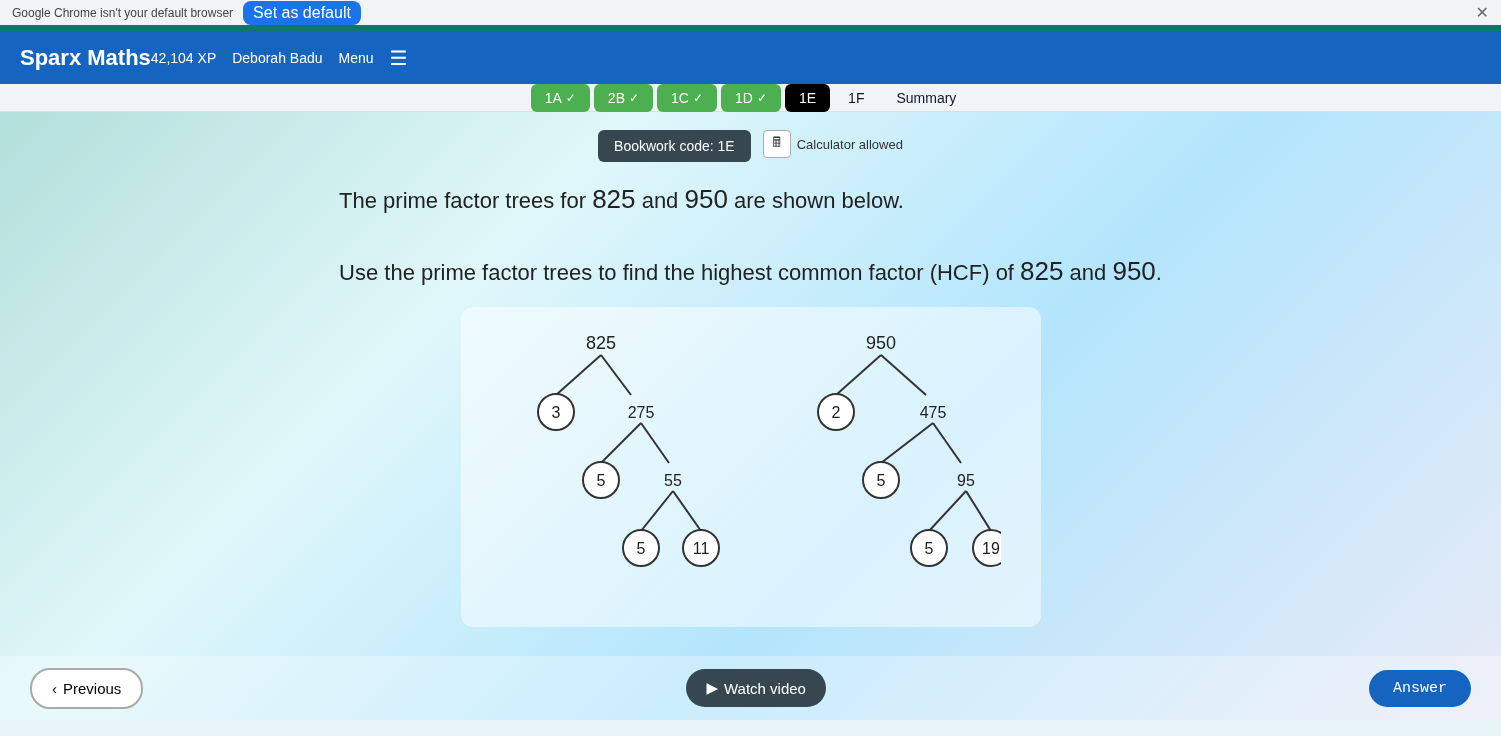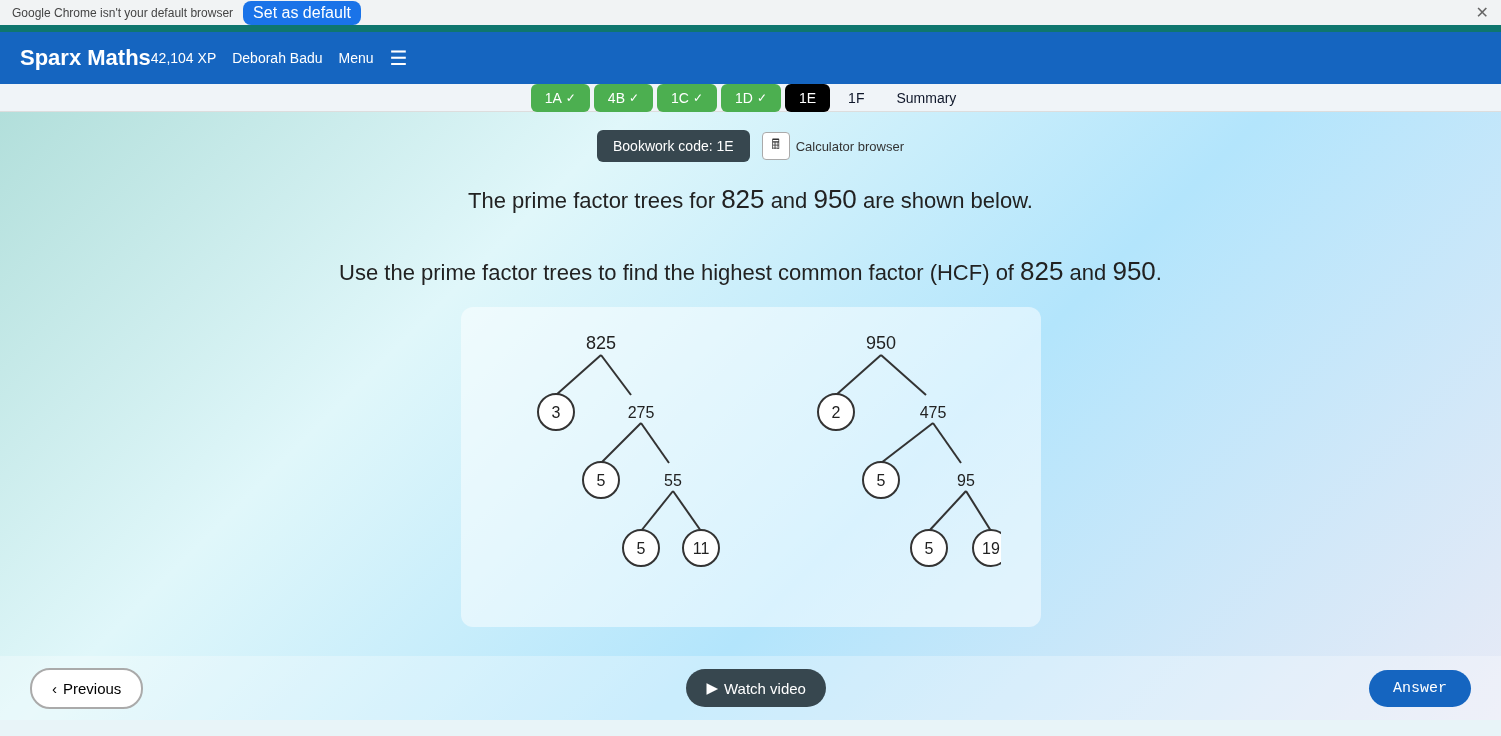--- a/index.html
+++ b/index.html
@@ -78,21 +78,21 @@
       position: relative;
       display: flex;
       flex-direction: column;
       align-items: center;
       padding: 18px 20px 0;
     }
 
     
     .top-info {
       display: flex;
-      align-items: center;
+      align-items: flex-start;
       gap: 12px;
       margin-bottom: 18px;
     }
     .bookwork-badge {
       background: #37474f;
       color: white;
       padding: 8px 16px;
       border-radius: 6px;
       font-size: 14px;
     }
@@ -110,21 +110,20 @@
       border-radius: 4px;
       background: white;
       display: flex;
       align-items: center;
       justify-content: center;
       font-size: 14px;
     }
 
     
     .question-text {
-      text-align: center;
       font-size: 22px;
       color: #222;
       line-height: 1.5;
       max-width: 900px;
     }
     .question-text .num { font-size: 26px; font-weight: normal; }
 
     
     .trees-container {
       background: rgba(255,255,255,0.5);
@@ -202,21 +201,21 @@
     <span class="menu-icon">☰</span>
   </div>
 </div>
 
 <div class="tab-nav">
   <div class="tab completed">
     <span>1A</span>
     <span class="tab-check">✓</span>
   </div>
   <div class="tab completed">
-    <span>4B</span>
+    <span>2B</span>
     <span class="tab-check">✓</span>
   </div>
   <div class="tab completed">
     <span>1C</span>
     <span class="tab-check">✓</span>
   </div>
   <div class="tab completed">
     <span>1D</span>
     <span class="tab-check">✓</span>
   </div>
@@ -230,21 +229,21 @@
     <span>Summary</span>
   </div>
 </div>
 
 <div class="main-content">
 
   <div class="top-info">
     <div class="bookwork-badge">Bookwork code: 1E</div>
     <div class="calc-badge">
       <div class="calc-icon">🖩</div>
-      <span>Calculator browser</span>
+      <span>Calculator allowed</span>
     </div>
   </div>
 
   <div class="question-text">
     <p>The prime factor trees for <span class="num">825</span> and <span class="num">950</span> are shown below.</p>
     <br>
     <p>Use the prime factor trees to find the highest common factor (HCF) of <span class="num">825</span> and <span class="num">950</span>.</p>
   </div>
 
   <div class="trees-container">

